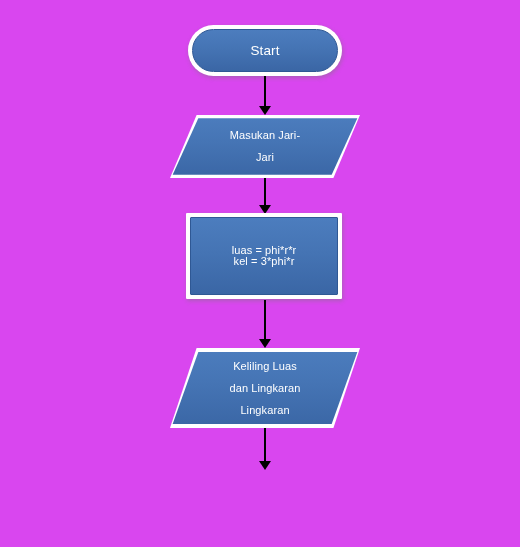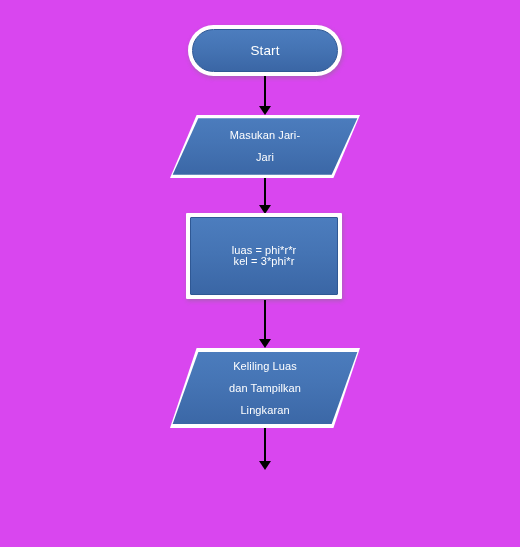--- a/index.html
+++ b/index.html
@@ -152,21 +152,21 @@
   <div class="connector" style="left:258px; top:300px; height:48px;">
     <div class="stem" style="height:39px;"></div>
     <div class="head"></div>
   </div>
 
   <div class="node parallelogram" style="left:170px; top:348px; width:190px; height:80px;">
     <div class="frame"></div>
     <div class="body-shape"></div>
     <div class="label">
       <span class="line">Keliling Luas</span>
-      <span class="line">dan Tampilkan</span>
+      <span class="line">dan Lingkaran</span>
       <span class="line">Lingkaran</span>
     </div>
   </div>
 
   <div class="connector" style="left:258px; top:428px; height:42px;">
     <div class="stem" style="height:33px;"></div>
     <div class="head"></div>
   </div>
 
 

